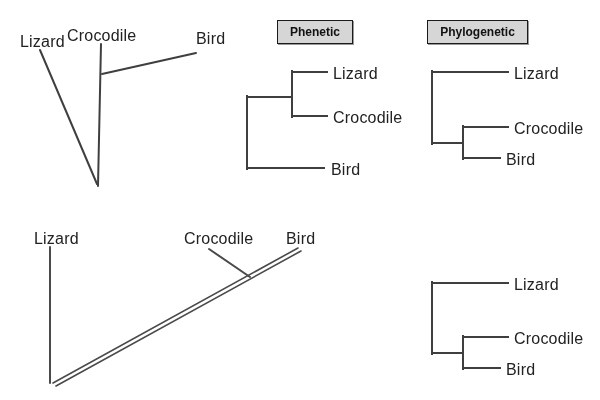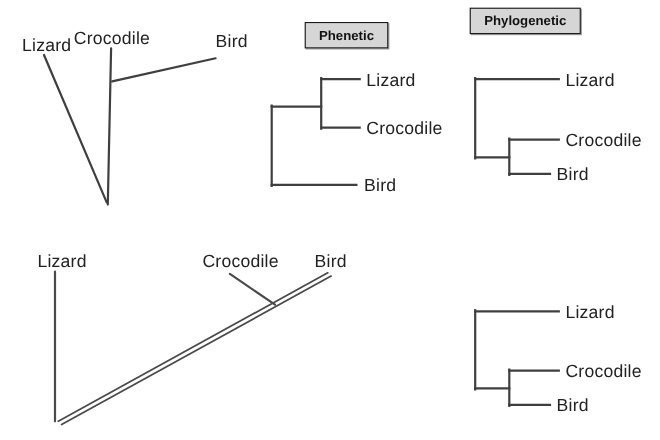--- a/index.html
+++ b/index.html
@@ -84,21 +84,21 @@
       <line x1="432" y1="353" x2="463" y2="353"></line>
       <line x1="463" y1="336" x2="463" y2="369"></line>
       <line x1="463" y1="337" x2="508" y2="337"></line>
       <line x1="463" y1="368" x2="500" y2="368"></line>
     </g>
   </svg>
 
   <div class="header-box" style="left:277px; top:20px; width:74px; height:22px;">
     <span>Phenetic</span>
   </div>
-  <div class="header-box" style="left:427px; top:7px; width:99px; height:22px;">
+  <div class="header-box" style="left:427px; top:20px; width:99px; height:22px;">
     <span>Phylogenetic</span>
   </div>
 
   <span class="taxon" style="left:20px;  top:33px;">Lizard</span>
   <span class="taxon" style="left:67px;  top:27px;">Crocodile</span>
   <span class="taxon" style="left:196px; top:30px;">Bird</span>
 
   <span class="taxon" style="left:333px; top:65px;">Lizard</span>
   <span class="taxon" style="left:333px; top:109px;">Crocodile</span>
   <span class="taxon" style="left:331px; top:161px;">Bird</span>

